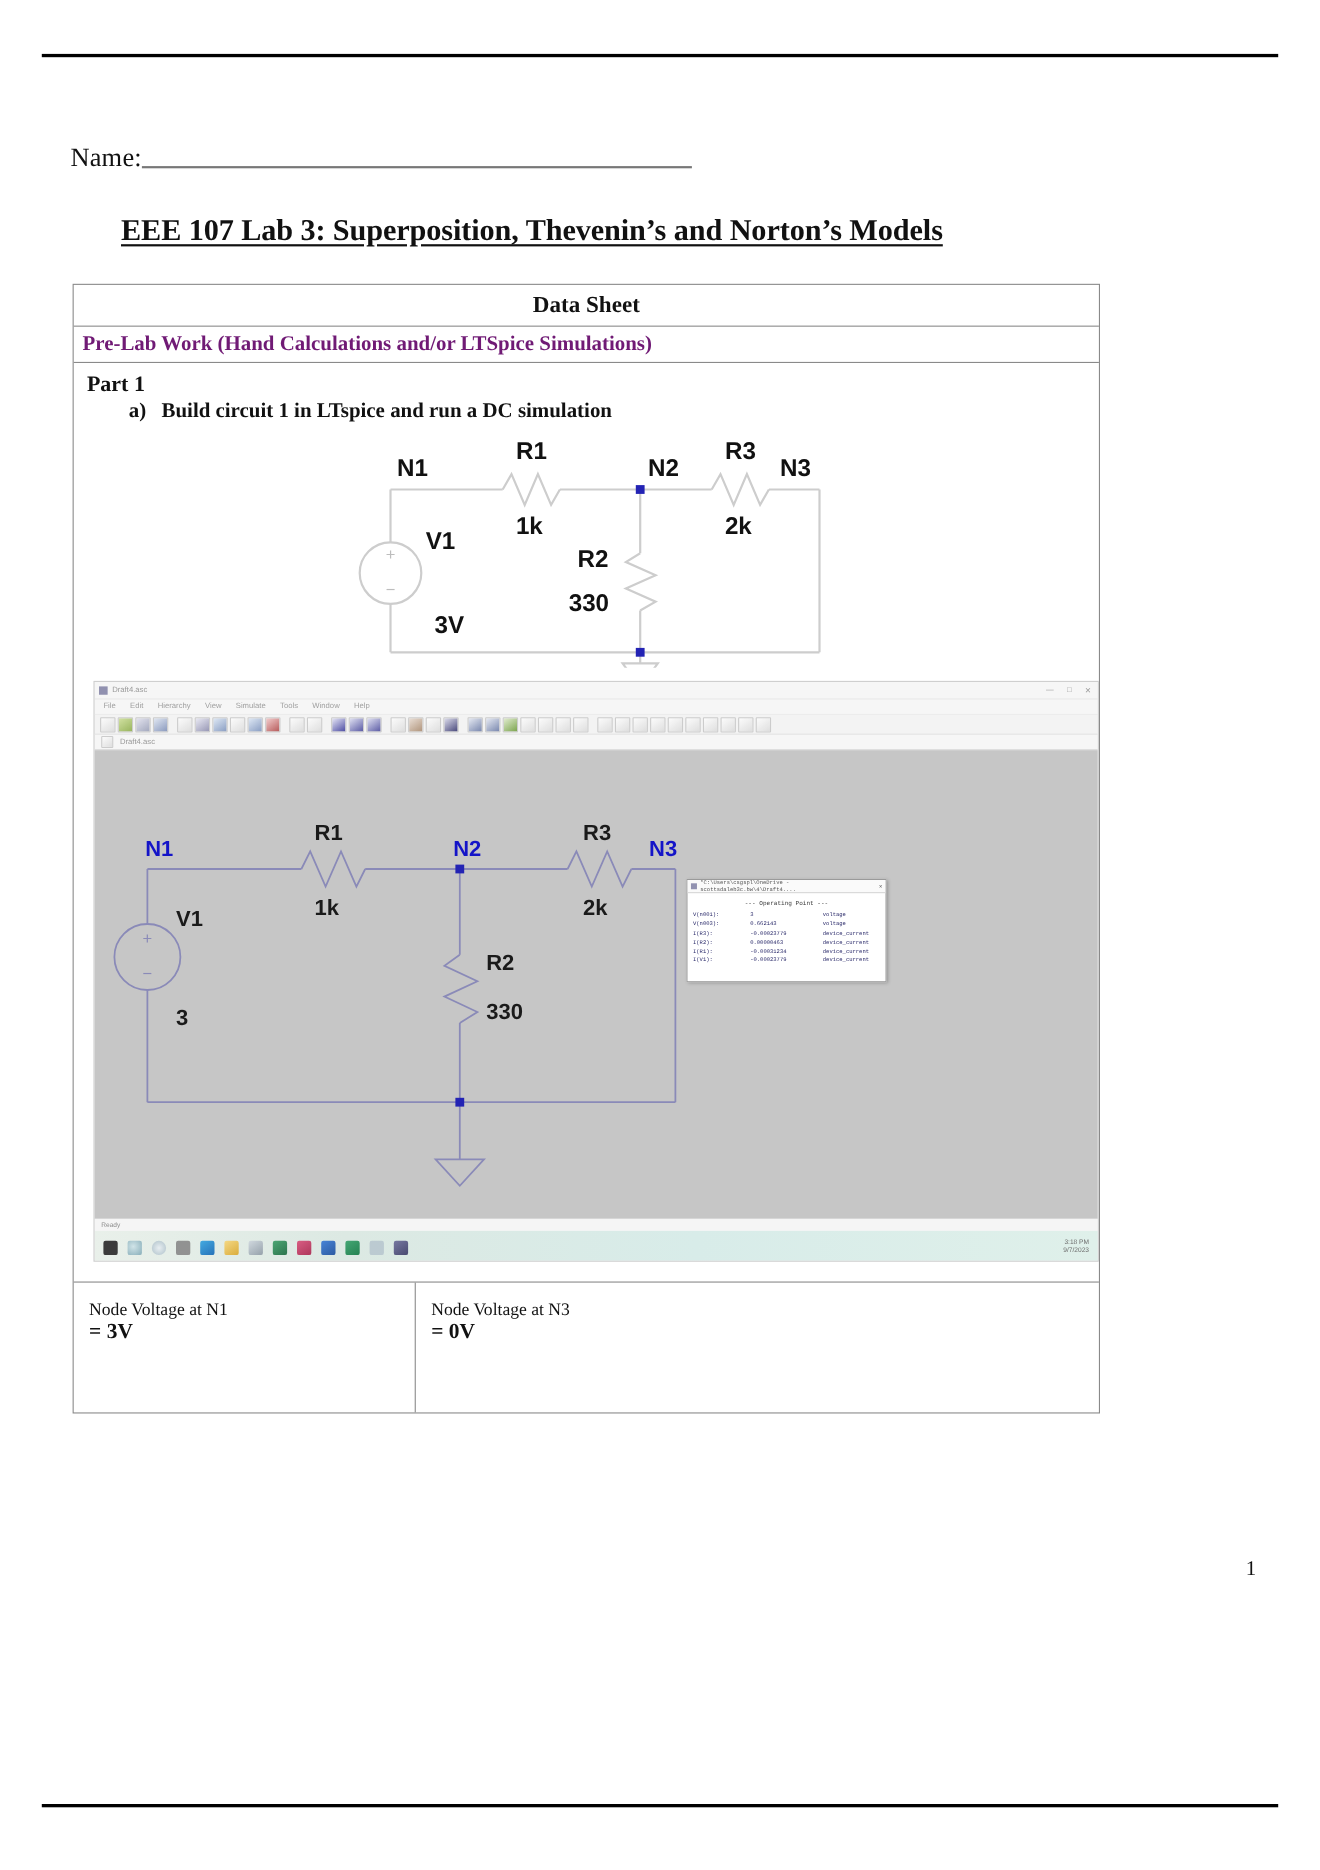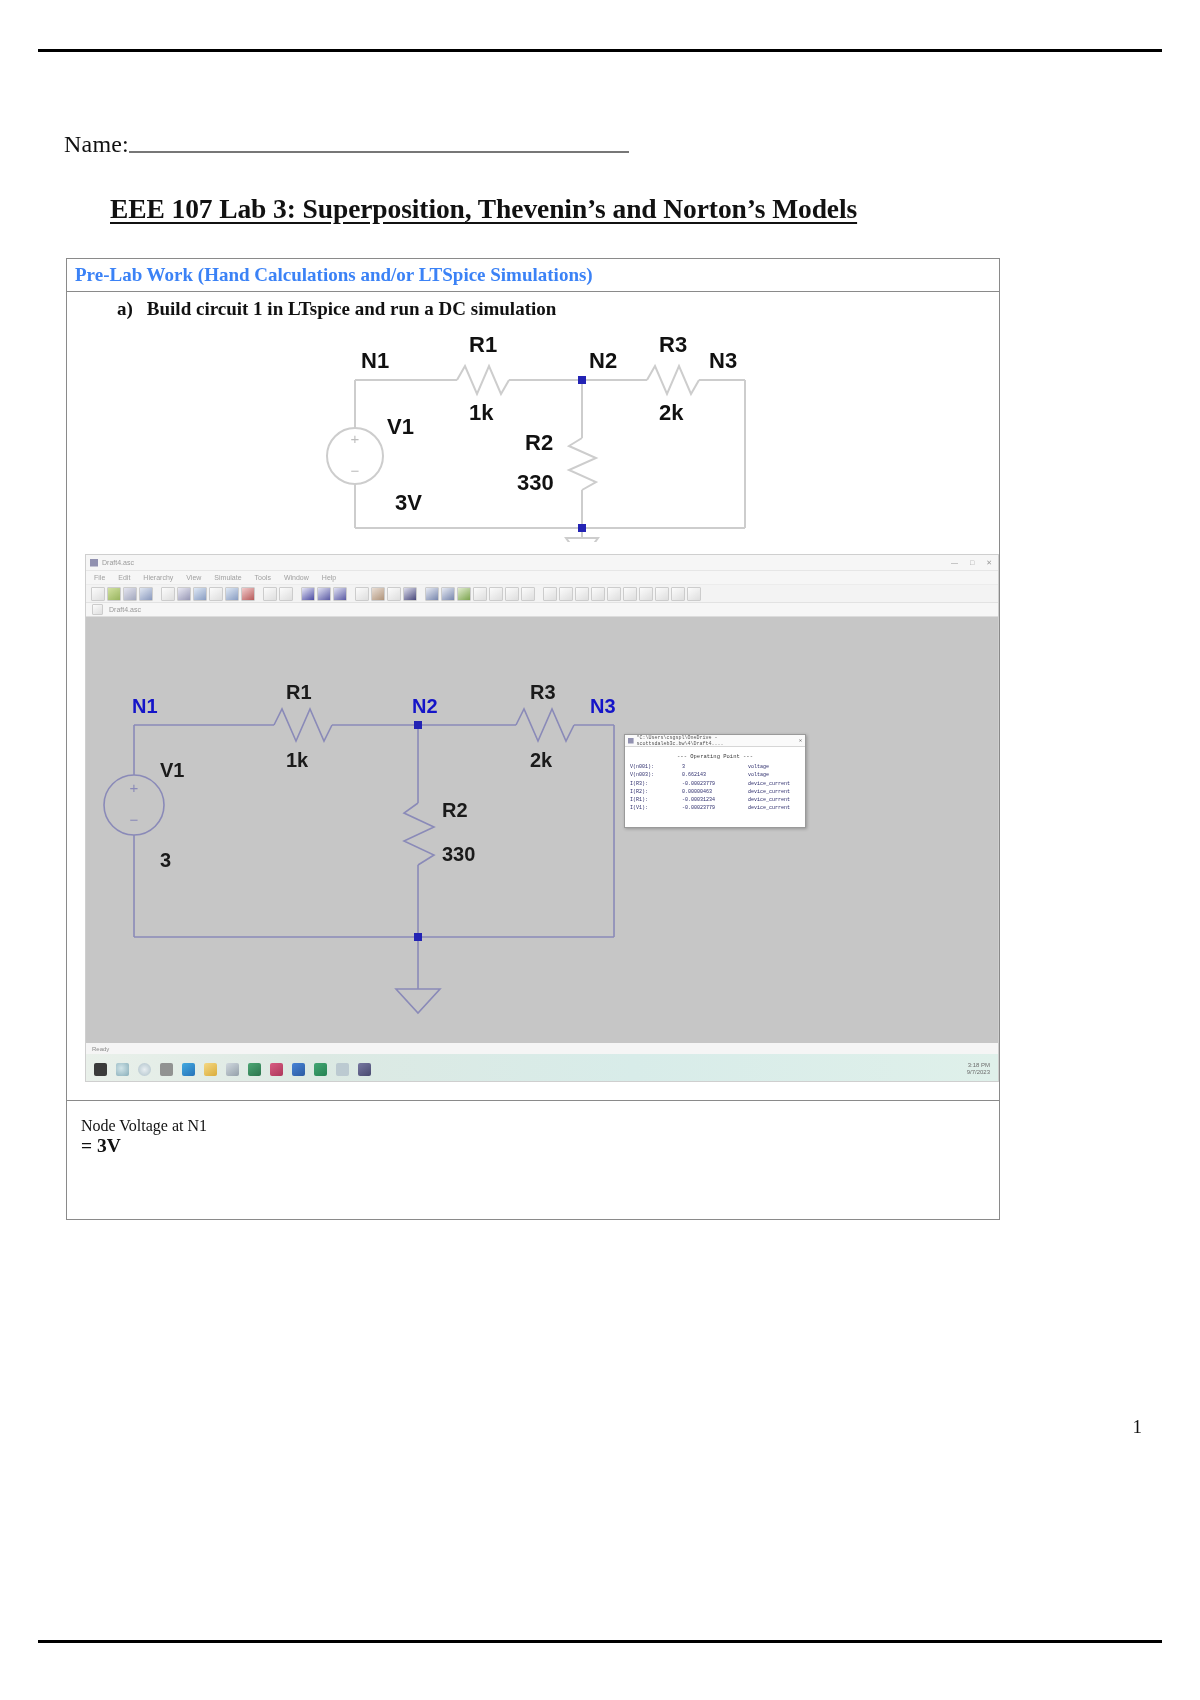--- a/index.html
+++ b/index.html
@@ -85,21 +85,21 @@
   }
   .ds-row:last-child { border-bottom: none; }
 
   .ds-header {
     text-align: center;
     font-size: 21px;
     font-weight: bold;
     padding: 6px 0 6px 0;
   }
   .ds-subheader {
-    color: #3b82f6;
+    color: #701a75;
     font-weight: bold;
     font-size: 19px;
     padding: 5px 0 5px 8px;
   }
 
   .ds-body {
     padding: 6px 10px 10px 10px;
   }
   .part-label {
     font-size: 20px;
@@ -349,25 +349,27 @@
 
   <div class="name-row">
     <span class="name-label">Name:</span>
     <span class="name-blank"></span>
   </div>
 
   <div class="doc-title">EEE 107 Lab 3: Superposition, Thevenin’s and Norton’s Models</div>
 
   <div class="datasheet-table">
 
+    <div class="ds-row ds-header">Data Sheet</div>
 
     <div class="ds-row ds-subheader">Pre-Lab Work (Hand Calculations and/or LTSpice Simulations)</div>
 
     <div class="ds-row ds-body">
 
+      <div class="part-label">Part 1</div>
 
       <div class="task-line">
         <span class="task-letter">a)</span>
         <span>Build circuit 1 in LTspice and run a DC simulation</span>
       </div>
 
       <div class="circuit-1">
         <svg width="914" height="218" viewBox="0 0 914 218">
 
           <g stroke="#cdcdcd" stroke-width="2" fill="none">
@@ -622,19 +624,23 @@
       </div>
     </div>
 
 
     <div class="ds-row">
       <div class="sim-grid">
         <div class="sim-cell" style="width:311px">
           <div class="q">Node Voltage at N1</div>
           <div class="a">= 3V</div>
         </div>
+        <div class="sim-cell" style="width:309px">
+          <div class="q">Node Voltage at N3</div>
+          <div class="a">= 0V</div>
+        </div>
       </div>
     </div>
   </div>
 
   <div class="page-num">1</div>
 
 </div>
 
 </body></html>

